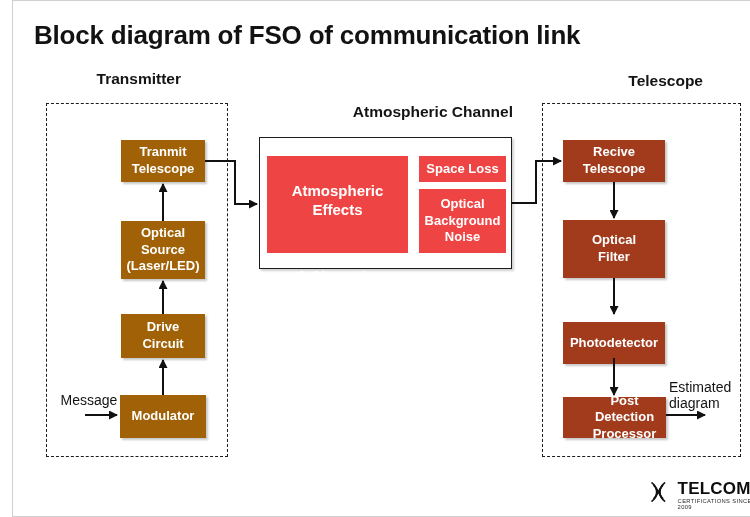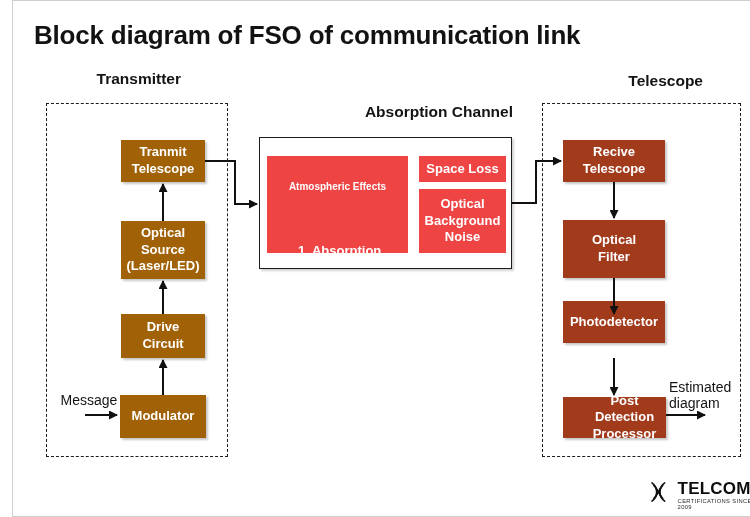--- a/index.html
+++ b/index.html
@@ -12,40 +12,40 @@
   .dash-box{position:absolute;border:1.6px dashed #1c1c1c;box-sizing:border-box;background:transparent;}
   .solid-box{position:absolute;border:1.5px solid #1c1c1c;box-sizing:border-box;background:#fff;
              box-shadow:2px 2px 2px rgba(0,0,0,0.18);}
   .block{position:absolute;display:flex;align-items:center;justify-content:center;
          color:#fff;font-size:13px;font-weight:600;line-height:1.28;text-align:center;
          white-space:pre-line;box-sizing:border-box;box-shadow:2px 2px 2px rgba(0,0,0,0.22);}
   .teal{background:#a16207;}
   .rust{background:#a23b1c;}
   .brown{background:#ef4444;box-shadow:none;}
   .effects-box{display:block;text-align:center;}
-  .effects-title{margin-top:8px;font-size:10px;font-weight:600;}
+  .effects-title{margin-top:8px;font-size:15px;font-weight:600;}
   .effects-list{margin-top:11px;text-align:left;padding-left:31px;font-size:13px;
                 font-weight:600;line-height:19.5px;}
   .io-label{position:absolute;font-size:14px;font-weight:500;color:#141414;
             line-height:15.5px;white-space:pre-line;}
   .arrows{position:absolute;left:0;top:0;width:750px;height:517px;pointer-events:none;}
   .logo{position:absolute;left:628px;top:478px;display:flex;align-items:flex-start;}
   .logo-text{margin-left:2px;}
   .logo-name{font-size:17px;font-weight:700;letter-spacing:0.2px;color:#0d0d0d;line-height:19px;}
   .logo-tagline{font-size:5.8px;font-weight:500;letter-spacing:0.35px;color:#2a2a2a;margin-top:0px;}
 </style>
 </head>
 <body>
 
 <div class="canvas">
 
   <h1 class="title">Block diagram of FSO of communication link</h1>
 
   <div class="sec-label" style="left:48px;top:69px;width:120px;">Transmitter</div>
-  <div class="sec-label" style="left:246px;top:102px;width:254px;">Absorption Channel</div>
+  <div class="sec-label" style="left:246px;top:102px;width:254px;">Atmospheric Channel</div>
   <div class="sec-label" style="left:560px;top:71px;width:130px;">Telescope</div>
 
   <div class="dash-box" style="left:33px;top:102px;width:182px;height:354px;"></div>
   <div class="dash-box" style="left:529px;top:102px;width:199px;height:354px;"></div>
 
   <div class="block teal" style="left:108px;top:139px;width:84px;height:42px;">Tranmit
 Telescope</div>
   <div class="block teal" style="left:108px;top:220px;width:84px;height:58px;">Optical
 Source
 (Laser/LED)</div>
@@ -64,21 +64,21 @@
   </div>
   <div class="block brown" style="left:406px;top:155px;width:87px;height:26px;">Space Loss</div>
   <div class="block brown" style="left:406px;top:188px;width:87px;height:64px;">Optical
 Background
 Noise</div>
 
   <div class="block rust" style="left:550px;top:139px;width:102px;height:42px;text-align:center;">Recive
 Telescope</div>
   <div class="block rust" style="left:550px;top:219px;width:102px;height:58px;">Optical
 Filter</div>
-  <div class="block rust" style="left:550px;top:300px;width:102px;height:42px;text-align:center;">Photodetector</div>
+  <div class="block rust" style="left:550px;top:321px;width:102px;height:42px;text-align:center;">Photodetector</div>
   <div class="block rust" style="left:550px;top:396px;width:103px;height:41px;padding-left:20px;">Post Detection
 Processor</div>
 
   <div class="io-label" style="left:45px;top:392px;width:62px;text-align:center;">Message</div>
   <div class="io-label" style="left:656px;top:379px;width:70px;text-align:left;">Estimated
 diagram</div>
 
   <svg class="arrows" viewBox="0 0 750 517" xmlns="http://www.w3.org/2000/svg">
     <defs>
       <marker id="ah" markerUnits="userSpaceOnUse" markerWidth="9" markerHeight="9" refX="8" refY="4.5" orient="auto">

